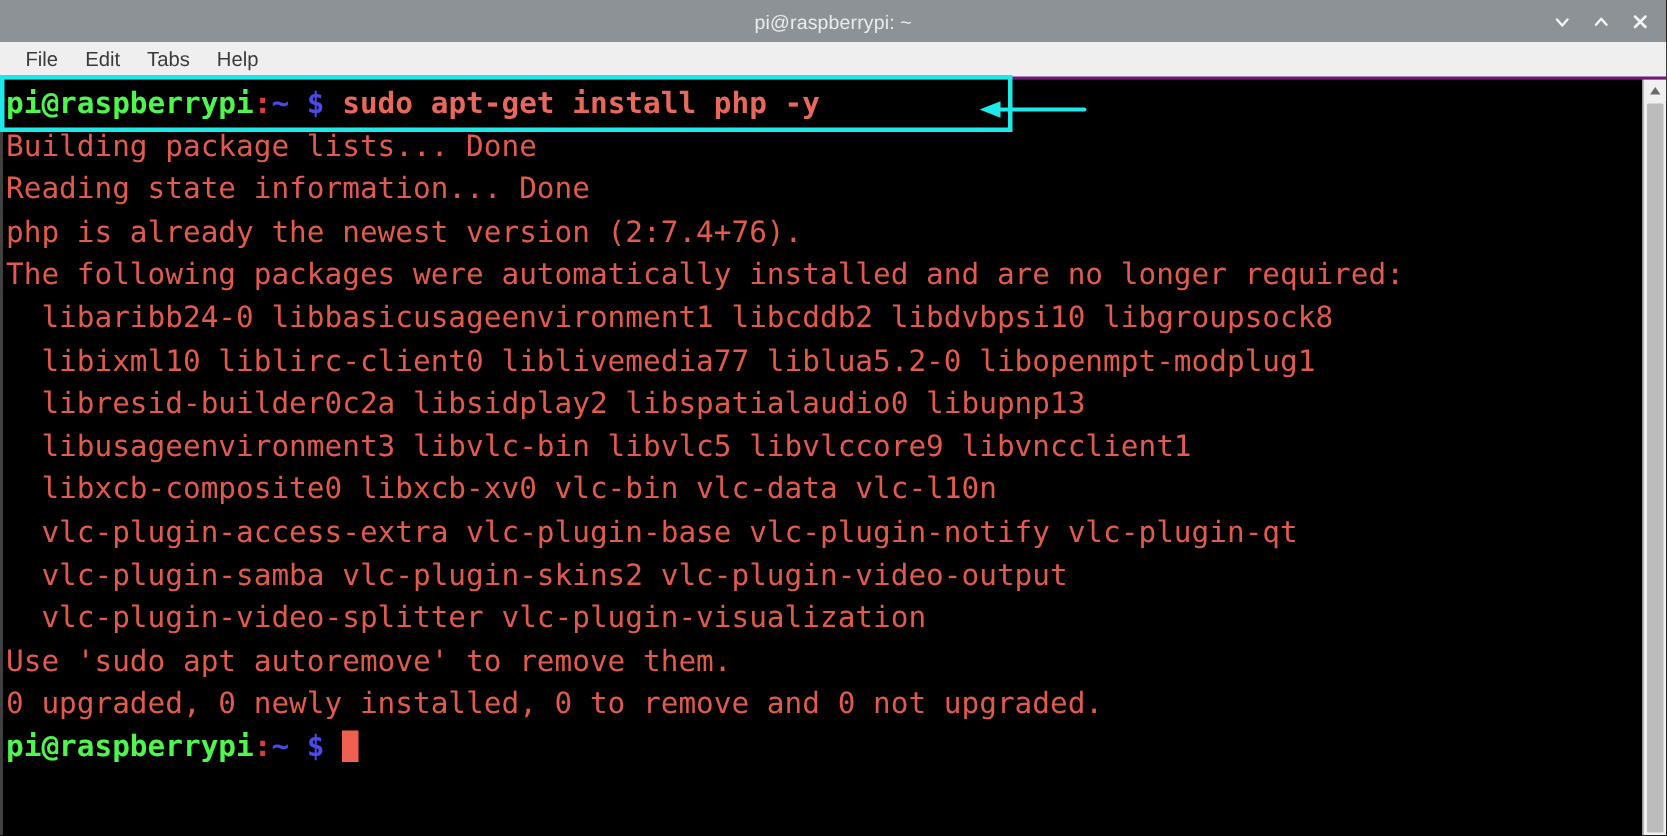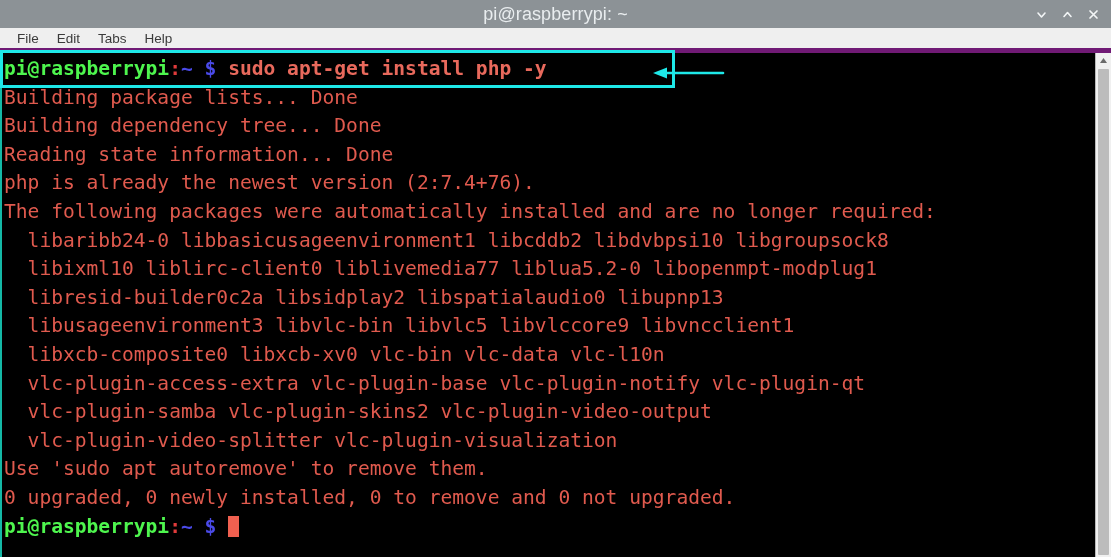--- a/index.html
+++ b/index.html
@@ -30,21 +30,21 @@
     min-height: 28px;
     background: #8c9296;
     display: flex;
     align-items: center;
     justify-content: center;
     position: relative;
     font-family: "Liberation Sans", sans-serif;
   }
   .titlebar-text {
     color: #e9edef;
-    font-size: 18px;
+    font-size: 13px;
     letter-spacing: 0.1px;
     white-space: nowrap;
   }
   .win-controls {
     position: absolute;
     right: 6px;
     top: 0;
     height: 28px;
     display: flex;
     align-items: center;
@@ -61,42 +61,42 @@
     line-height: 1;
     font-family: "DejaVu Sans", sans-serif;
   }
   .win-btn svg { display: block; }
 
   
   .menubar {
     height: 25px;
     min-height: 25px;
     background: #efefef;
-    border-bottom: 5px solid #701a75;
+    border-bottom: 2px solid #701a75;
     display: flex;
     align-items: center;
     padding-left: 8px;
     font-family: "Liberation Sans", sans-serif;
     box-sizing: border-box;
   }
   .menu-item {
     color: #3b3b3b;
     font-size: 13.5px;
     padding: 2px 9px;
     white-space: nowrap;
   }
 
   
   .term-wrap {
     flex: 1;
     position: relative;
     background: #000000;
     display: flex;
     overflow: hidden;
-    border-left: 2px solid #14b8a6;
+    border-left: 2px solid #404040;
   }
   .term {
     flex: 1;
     position: relative;
     padding: 2px 0 0 2px;
     box-sizing: border-box;
     overflow: hidden;
   }
   .line {
     font-family: "DejaVu Sans Mono", monospace;
@@ -203,21 +203,20 @@
     <div class="menu-item">Tabs</div>
     <div class="menu-item">Help</div>
   </div>
 
   <div class="term-wrap">
     <div class="term">
 
       <div class="line bold"><span class="c-green">pi@raspberrypi</span><span class="c-red">:</span><span class="c-blue">~</span><span> </span><span class="c-blue">$</span><span> </span><span class="c-out">sudo apt-get install php -y</span></div>
 
       <div class="line">Building package lists... Done</div>
-      <div class="line">Building dependency tree... Done</div>
       <div class="line">Reading state information... Done</div>
       <div class="line">php is already the newest version (2:7.4+76).</div>
       <div class="line">The following packages were automatically installed and are no longer required:</div>
       <div class="line">  libaribb24-0 libbasicusageenvironment1 libcddb2 libdvbpsi10 libgroupsock8</div>
       <div class="line">  libixml10 liblirc-client0 liblivemedia77 liblua5.2-0 libopenmpt-modplug1</div>
       <div class="line">  libresid-builder0c2a libsidplay2 libspatialaudio0 libupnp13</div>
       <div class="line">  libusageenvironment3 libvlc-bin libvlc5 libvlccore9 libvncclient1</div>
       <div class="line">  libxcb-composite0 libxcb-xv0 vlc-bin vlc-data vlc-l10n</div>
       <div class="line">  vlc-plugin-access-extra vlc-plugin-base vlc-plugin-notify vlc-plugin-qt</div>
       <div class="line">  vlc-plugin-samba vlc-plugin-skins2 vlc-plugin-video-output</div>

